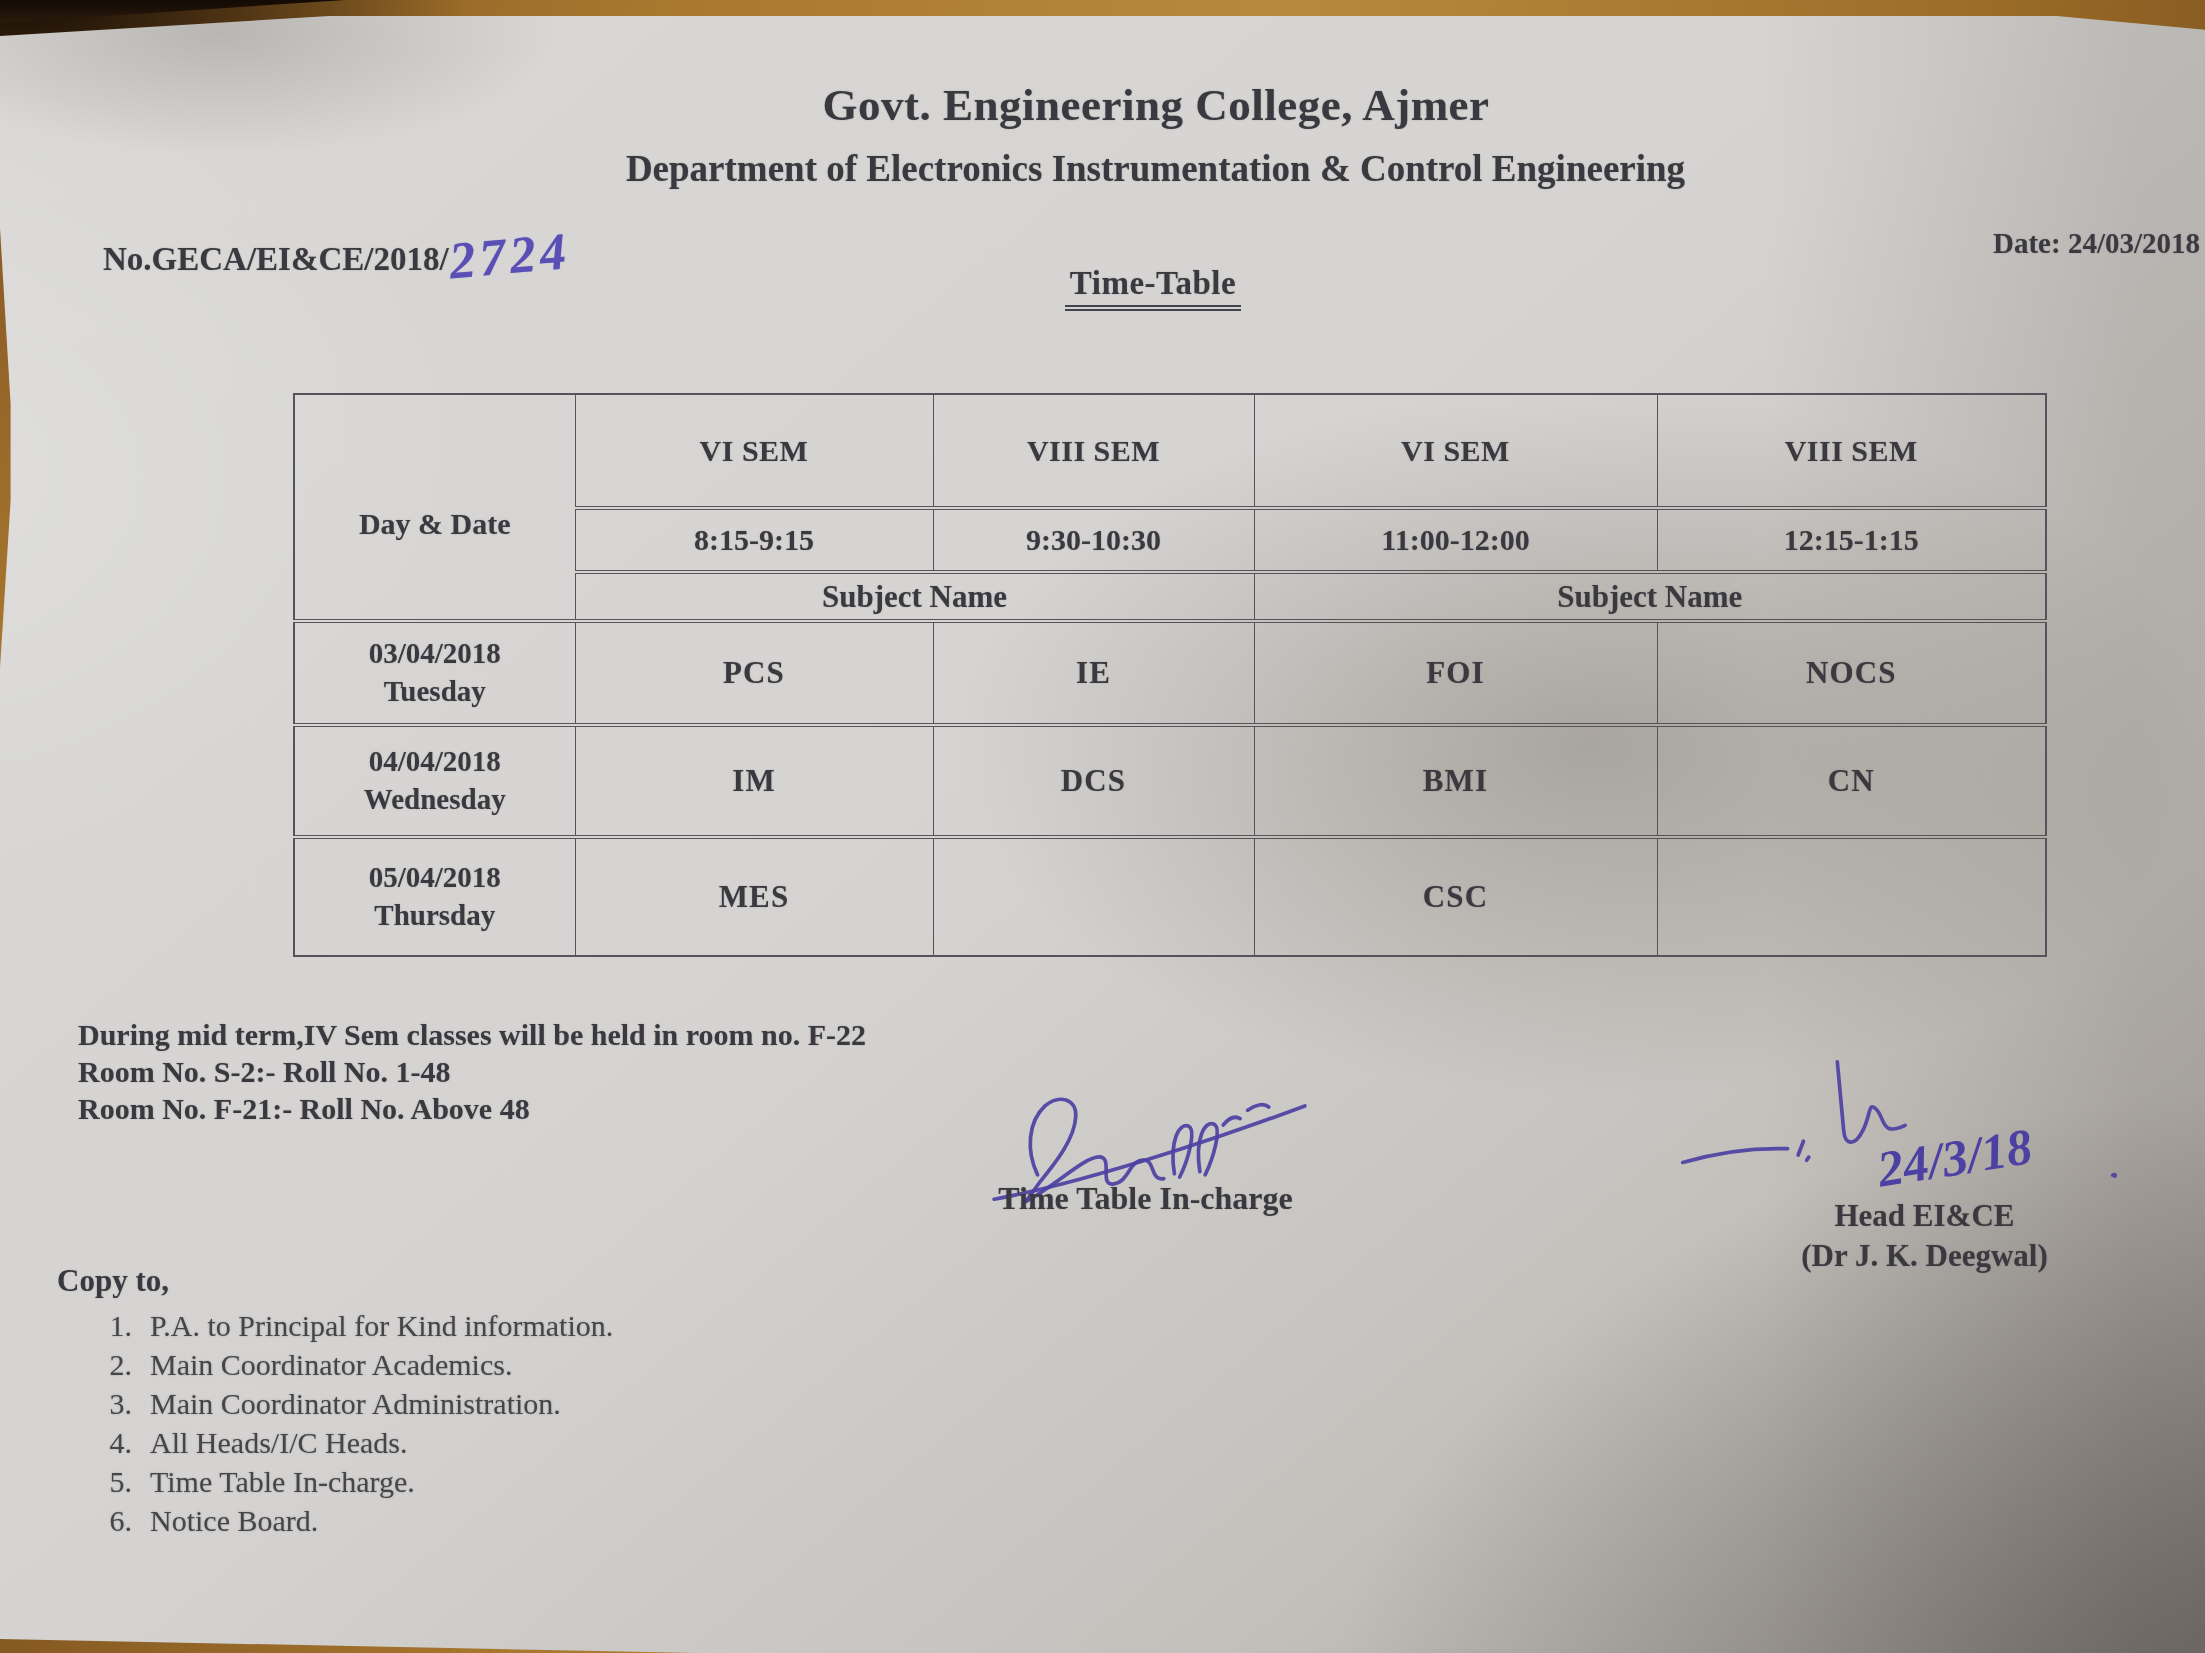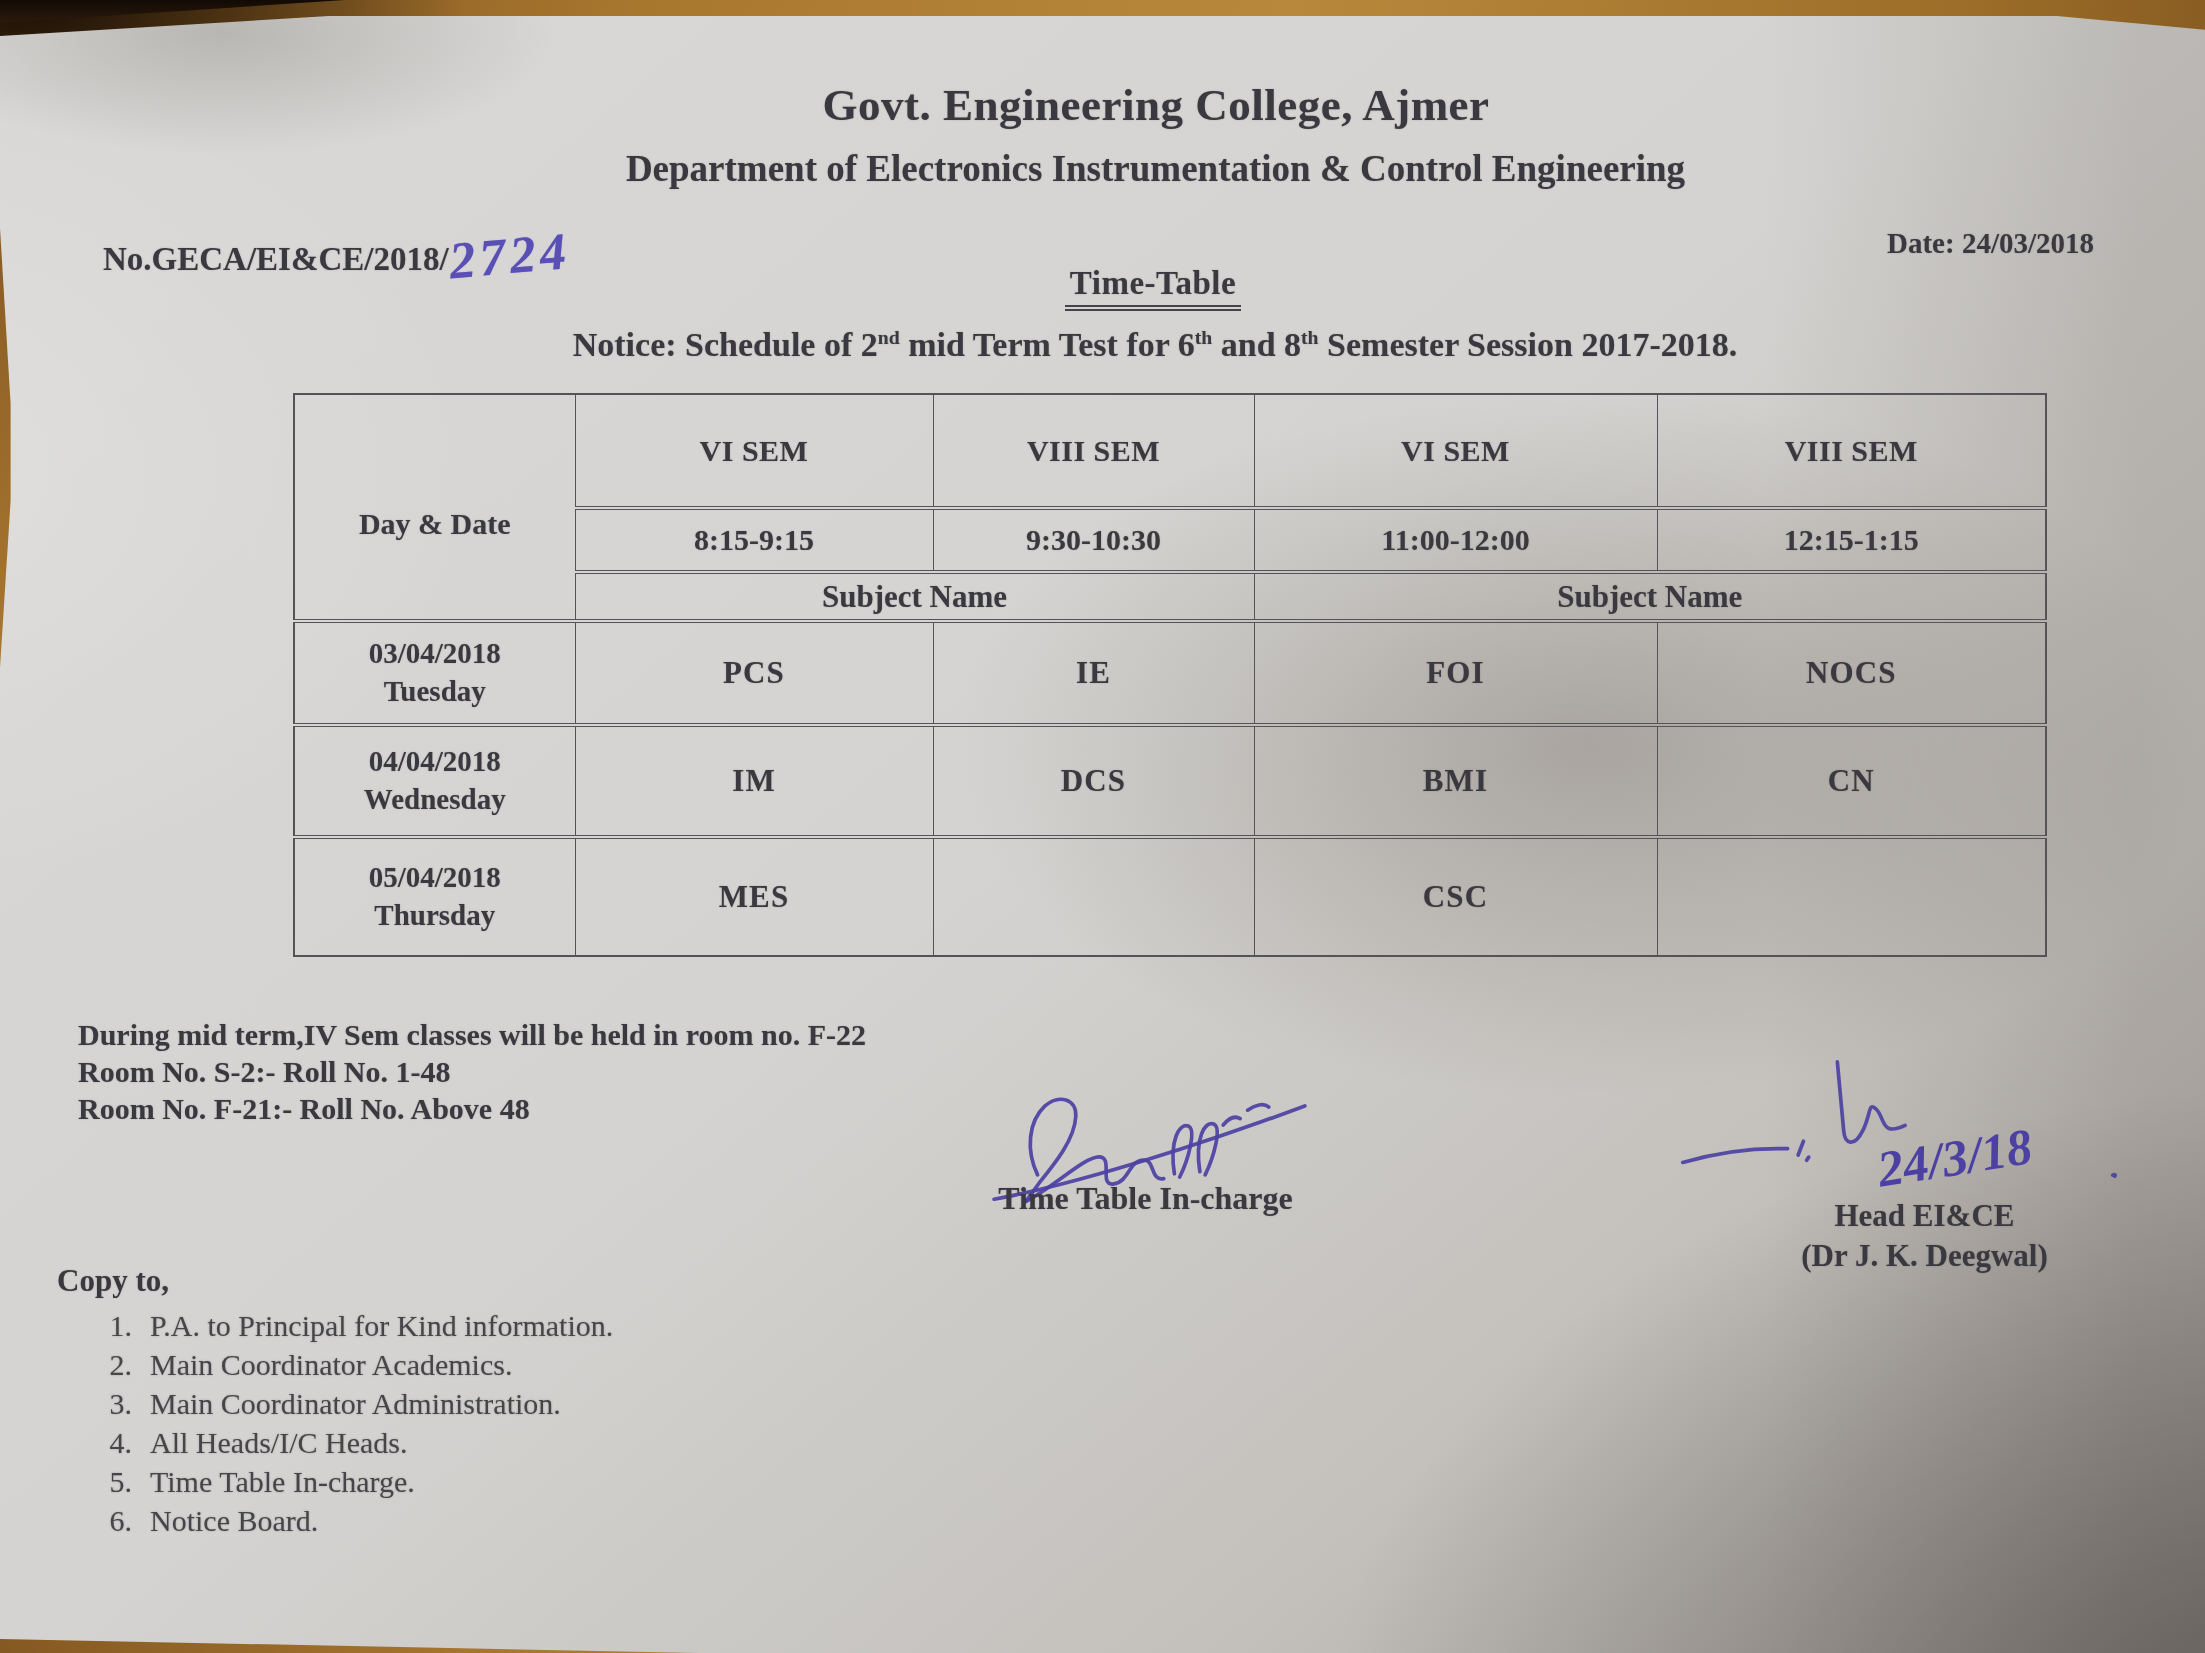--- a/index.html
+++ b/index.html
@@ -41,21 +41,21 @@
   
   .t{position:absolute;color:var(--ink);text-shadow:0 0 1.6px rgba(58,57,63,.30);}
   .b{font-weight:bold;}
   .ctr{text-align:center;}
   
   .college{left:573px;top:63px;width:1166px;font-size:45px;letter-spacing:0.5px;}
   .dept{left:546px;top:131px;width:1219px;font-size:37px;}
   .refline{left:103px;top:207px;font-size:33px;white-space:nowrap;}
   .hw{color:#5a4fb5;text-shadow:0 0 1.1px rgba(90,79,181,.45);font-style:italic;font-weight:bold;}
   .ref-hw{display:inline-block;font-size:52px;letter-spacing:4.2px;transform:rotate(-5deg) translateY(3.2px);}
-  .dateline{left:1887px;top:211px;width:313px;text-align:left;font-size:29px;}
+  .dateline{left:1887px;top:211px;width:313px;text-align:right;font-size:29px;}
   .doctitle-wrap{left:570px;top:249px;width:1166px;}
   .doctitle{display:inline-block;font-size:33px;letter-spacing:0.5px;border-bottom:6.9px double #44434a;padding:0 5.3px 3.2px 5.3px;text-align:right;}
   .notice{left:201px;top:310px;width:1908px;font-size:34px;}
   .notice sup{font-size:58%;vertical-align:super;line-height:0;}
   
   .tt-wrap{position:absolute;left:293px;top:377px;}
   table.tt{border-collapse:collapse;table-layout:fixed;width:1753px;border:2.1px solid var(--ln);}
   table.tt td{
     border-left:1.6px solid var(--ln);border-right:1.6px solid var(--ln);
     border-bottom:4.8px double var(--ln);
@@ -95,23 +95,20 @@
 
   <div class="t b refline">
     <span>No.GECA/EI&amp;CE/2018/</span><span class="hw ref-hw">2724</span>
   </div>
   <div class="t b dateline">Date: 24/03/2018</div>
 
   <div class="t b ctr doctitle-wrap">
     <span class="doctitle">Time-Table</span>
   </div>
 
-  <div class="t b ctr notice">
-    <span>Notice: Schedule of 2</span><sup>nd</sup><span> mid Term Test for 6</span><sup>th</sup><span> and 8</span><sup>th</sup><span> Semester Session 2017-2018.</span>
-  </div>
 
   <div class="tt-wrap">
     <table class="tt">
       <colgroup>
         <col style="width:281px">
           <col style="width:358px">
           <col style="width:321px">
           <col style="width:403px">
           <col style="width:389px">
       </colgroup>

